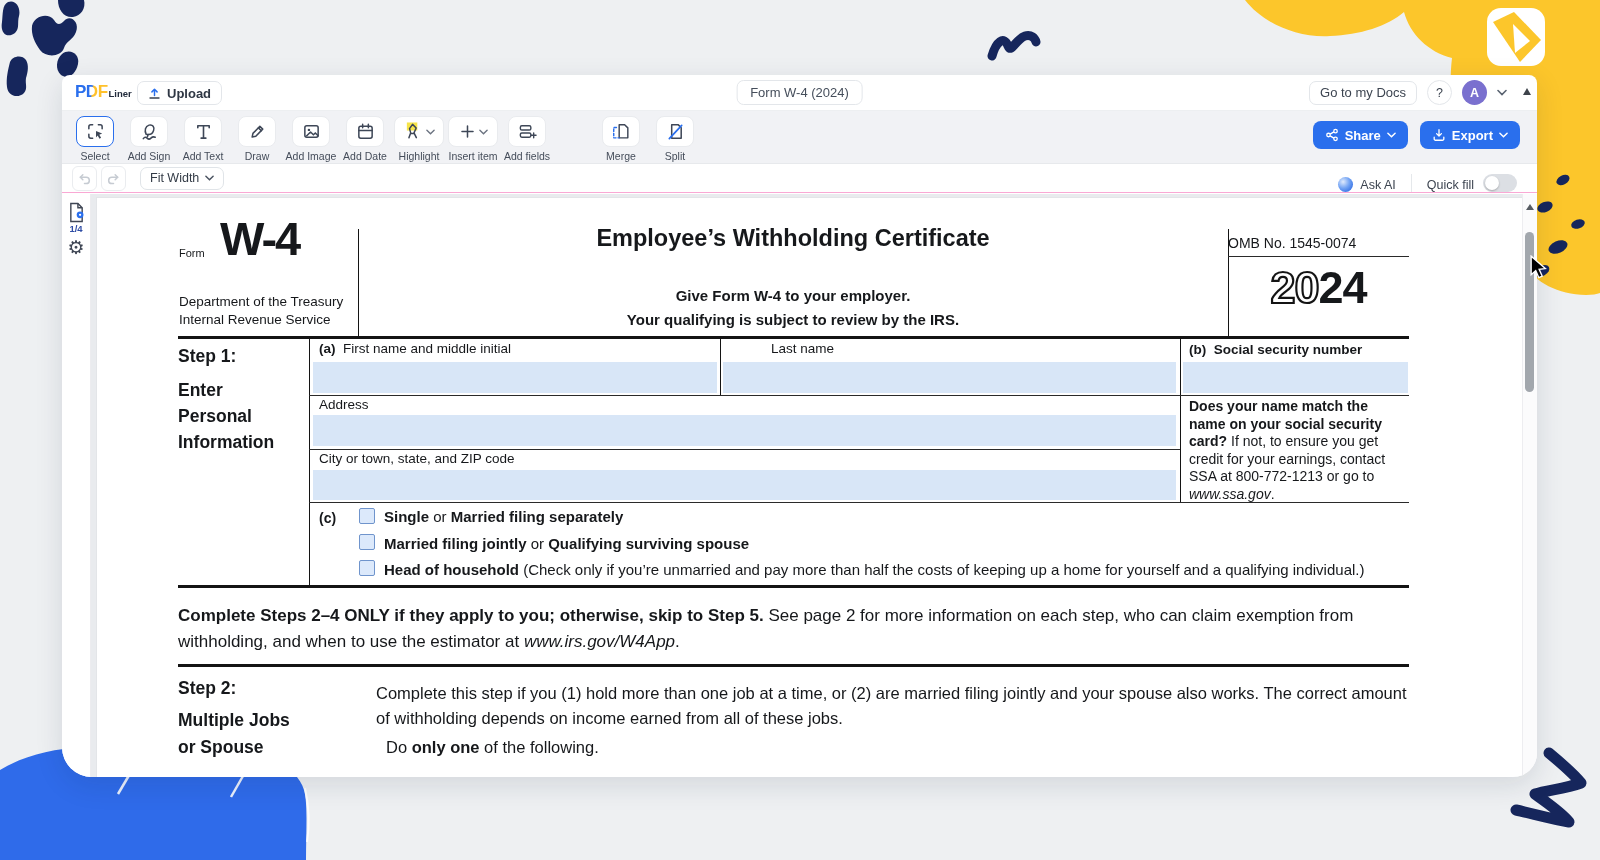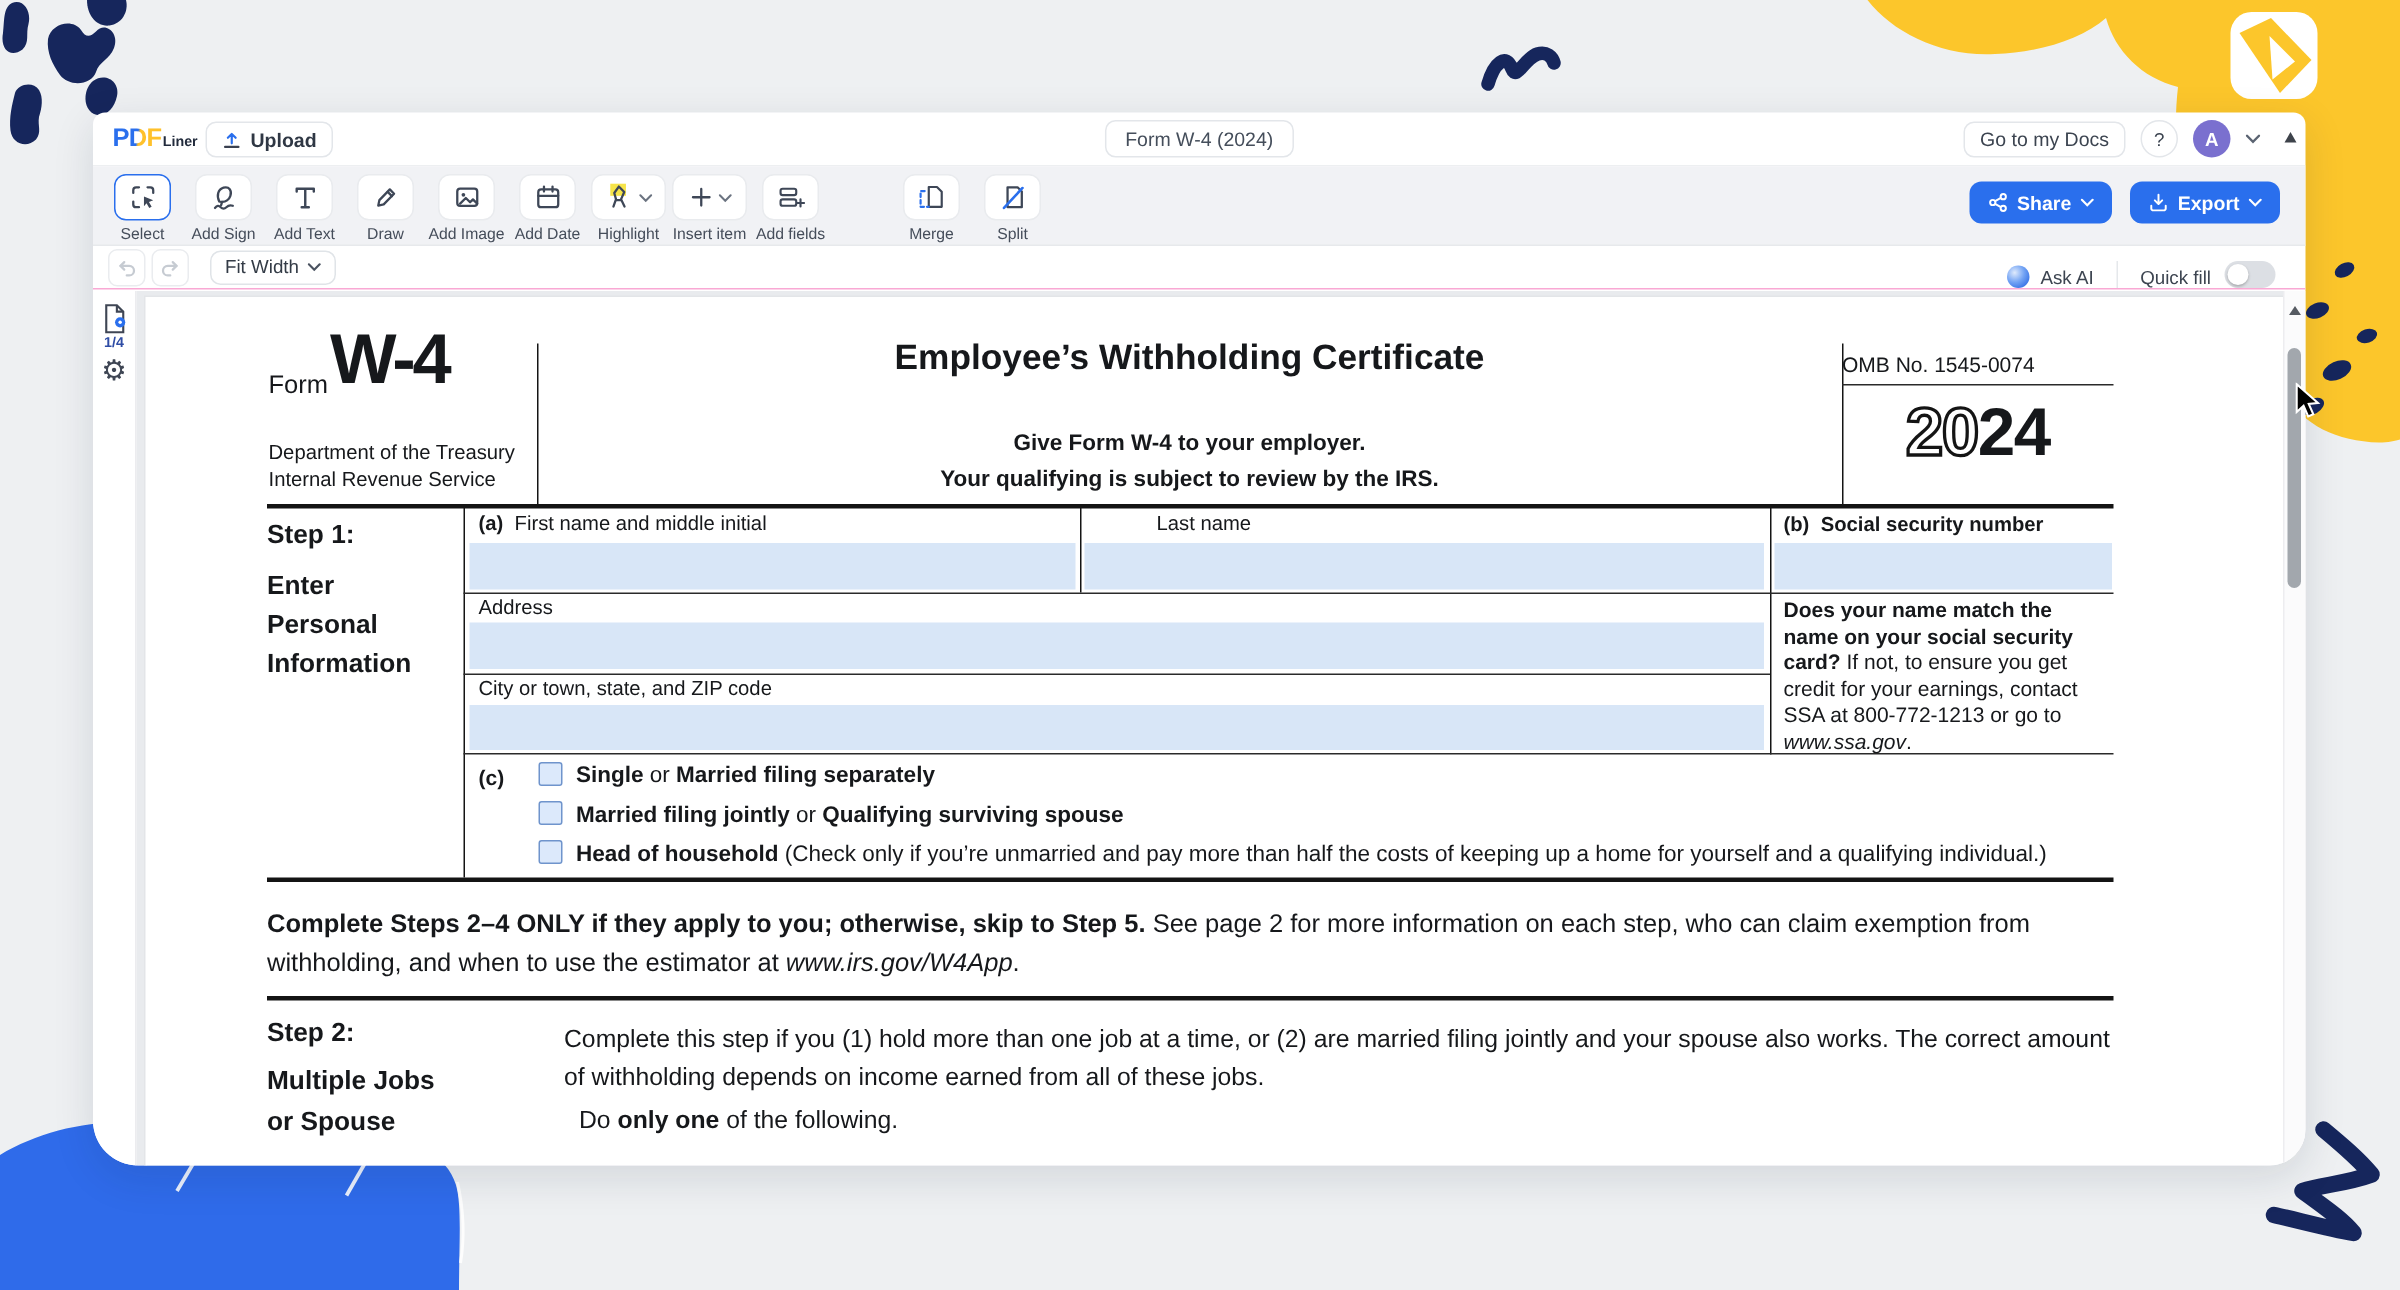--- a/index.html
+++ b/index.html
@@ -59,21 +59,21 @@
   .gear{position:absolute;left:0;top:44px;width:28px;text-align:center;font-size:19px;color:#3f4654;font-family:"DejaVu Sans",sans-serif;line-height:1;}
   .viewport{flex:1;background:#e9ebee;position:relative;overflow:hidden;}
   .page{position:absolute;left:6px;top:4px;right:-2px;bottom:-2px;background:#fff;box-shadow:0 0 0 1px #e3e5e8;color:#16181b;}
   .vscroll{width:14px;background:#fbfbfc;border-left:1px solid #ededf0;position:relative;flex:none;}
   .sarrow{position:absolute;left:3px;top:10px;width:0;height:0;border-left:4px solid transparent;border-right:4px solid transparent;border-bottom:6.5px solid #565b62;}
   .thumb{position:absolute;left:2px;top:38px;width:9px;height:160px;border-radius:5px;background:#a2a7ad;}
   
   .hthick{position:absolute;height:2.5px;background:#141414;}
   .hthin{position:absolute;height:1.4px;background:#2a2a2a;}
   .vline{position:absolute;width:1.4px;background:#141414;}
-  .f-formword{position:absolute;left:82px;top:49px;font-size:17px;}
+  .f-formword{position:absolute;left:82px;top:49px;font-size:11px;}
   .f-w4{position:absolute;left:123px;top:13px;font-size:47px;font-weight:800;letter-spacing:-2px;}
   .f-dept{position:absolute;left:82px;font-size:13.5px;}
   .f-titlebox{position:absolute;left:261px;width:870px;text-align:center;}
   .f-title{font-size:23.5px;font-weight:800;}
   .f-sub{font-size:15px;font-weight:700;}
   .f-omb{position:absolute;left:1131px;width:181px;top:37px;text-align:left;font-size:14px;}
   .f-year{position:absolute;left:1131px;width:181px;top:64px;text-align:center;font-size:45px;font-weight:800;letter-spacing:-1px;}
   .y-outline{color:#fff;-webkit-text-stroke:2.2px #141414;}
   .f-step{position:absolute;left:81px;font-size:17.5px;font-weight:800;white-space:nowrap;}
   .f-lab{position:absolute;font-size:13.5px;white-space:nowrap;}

